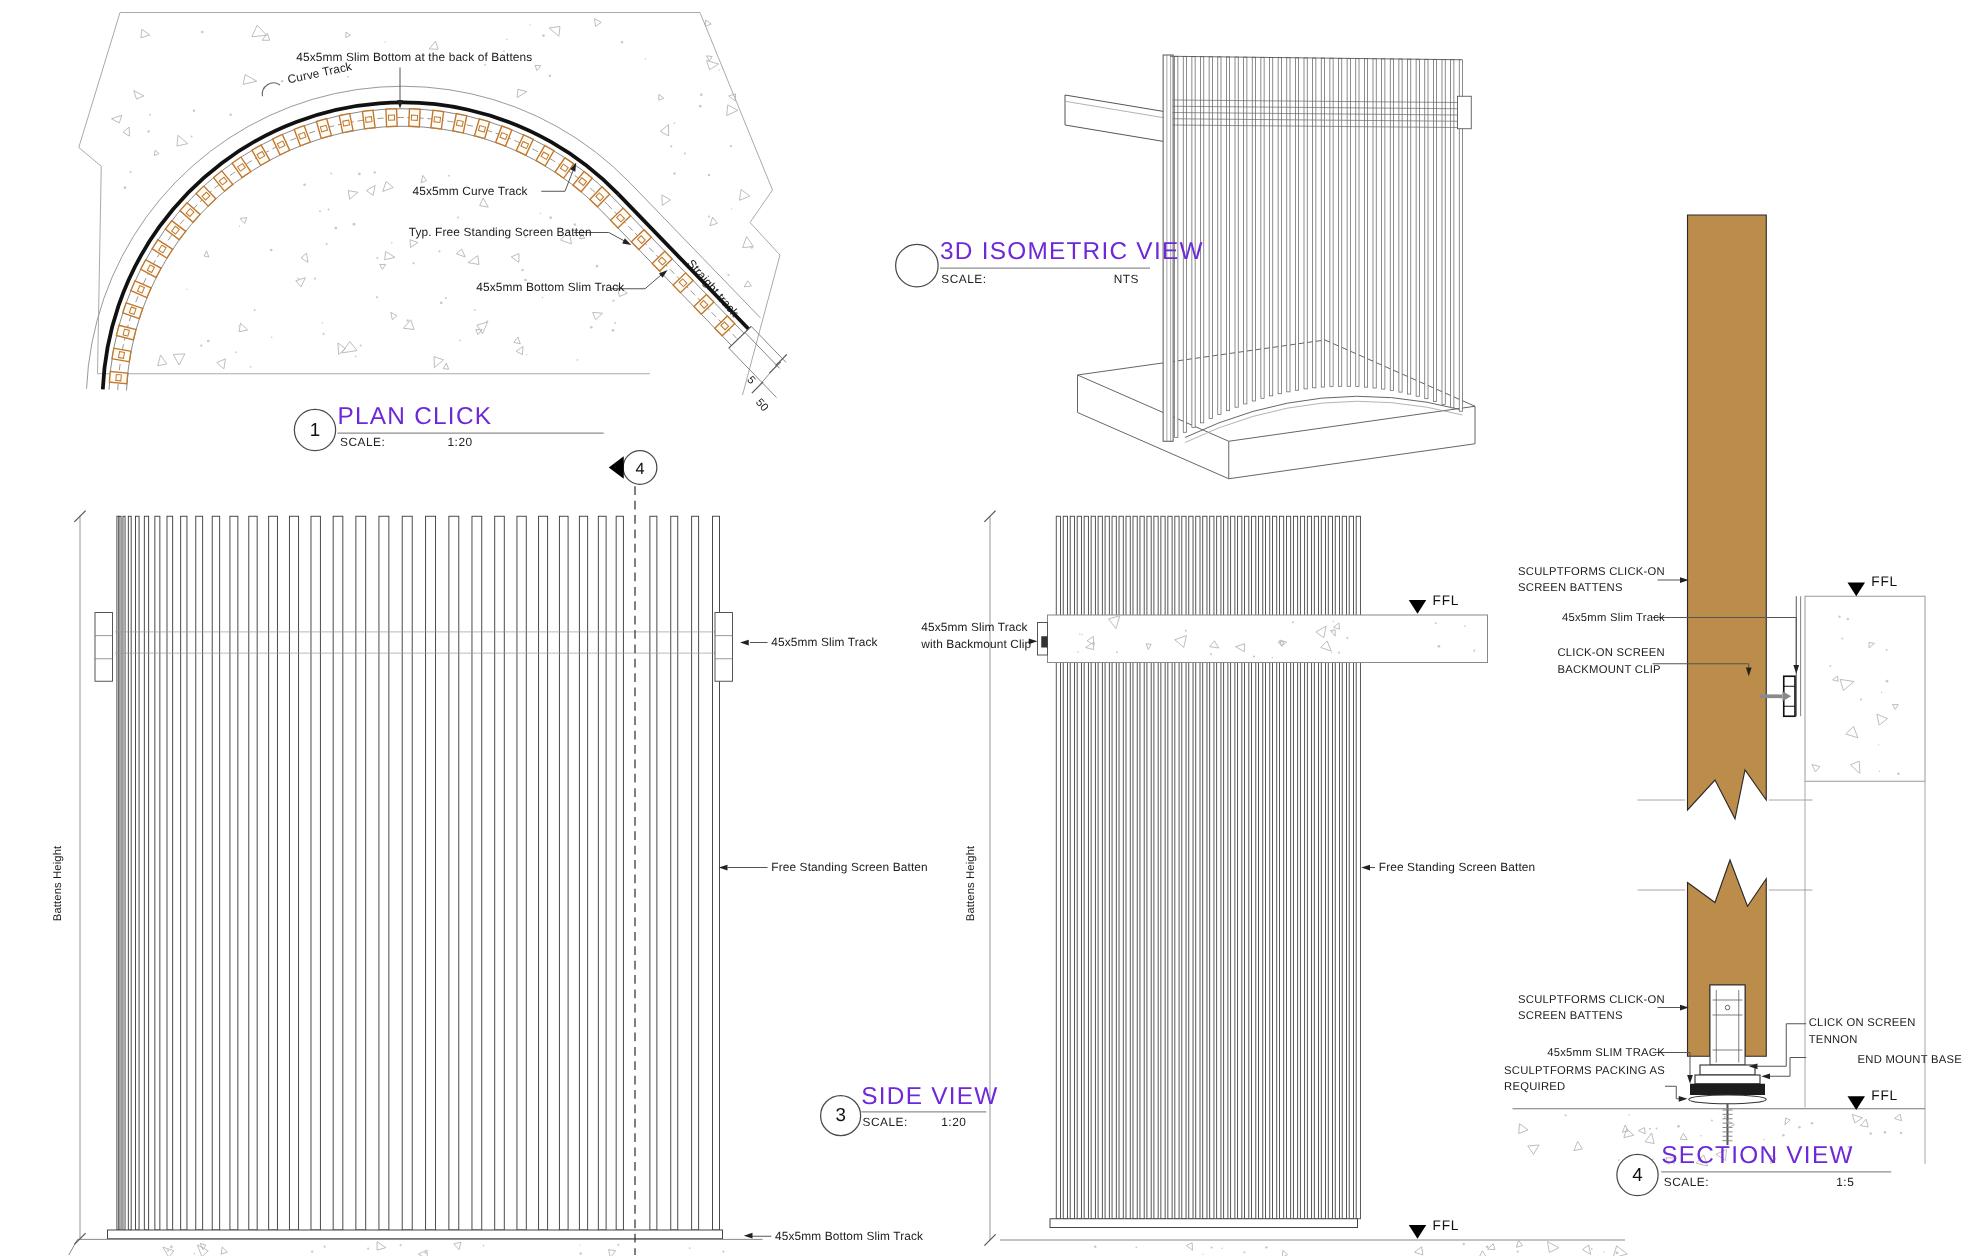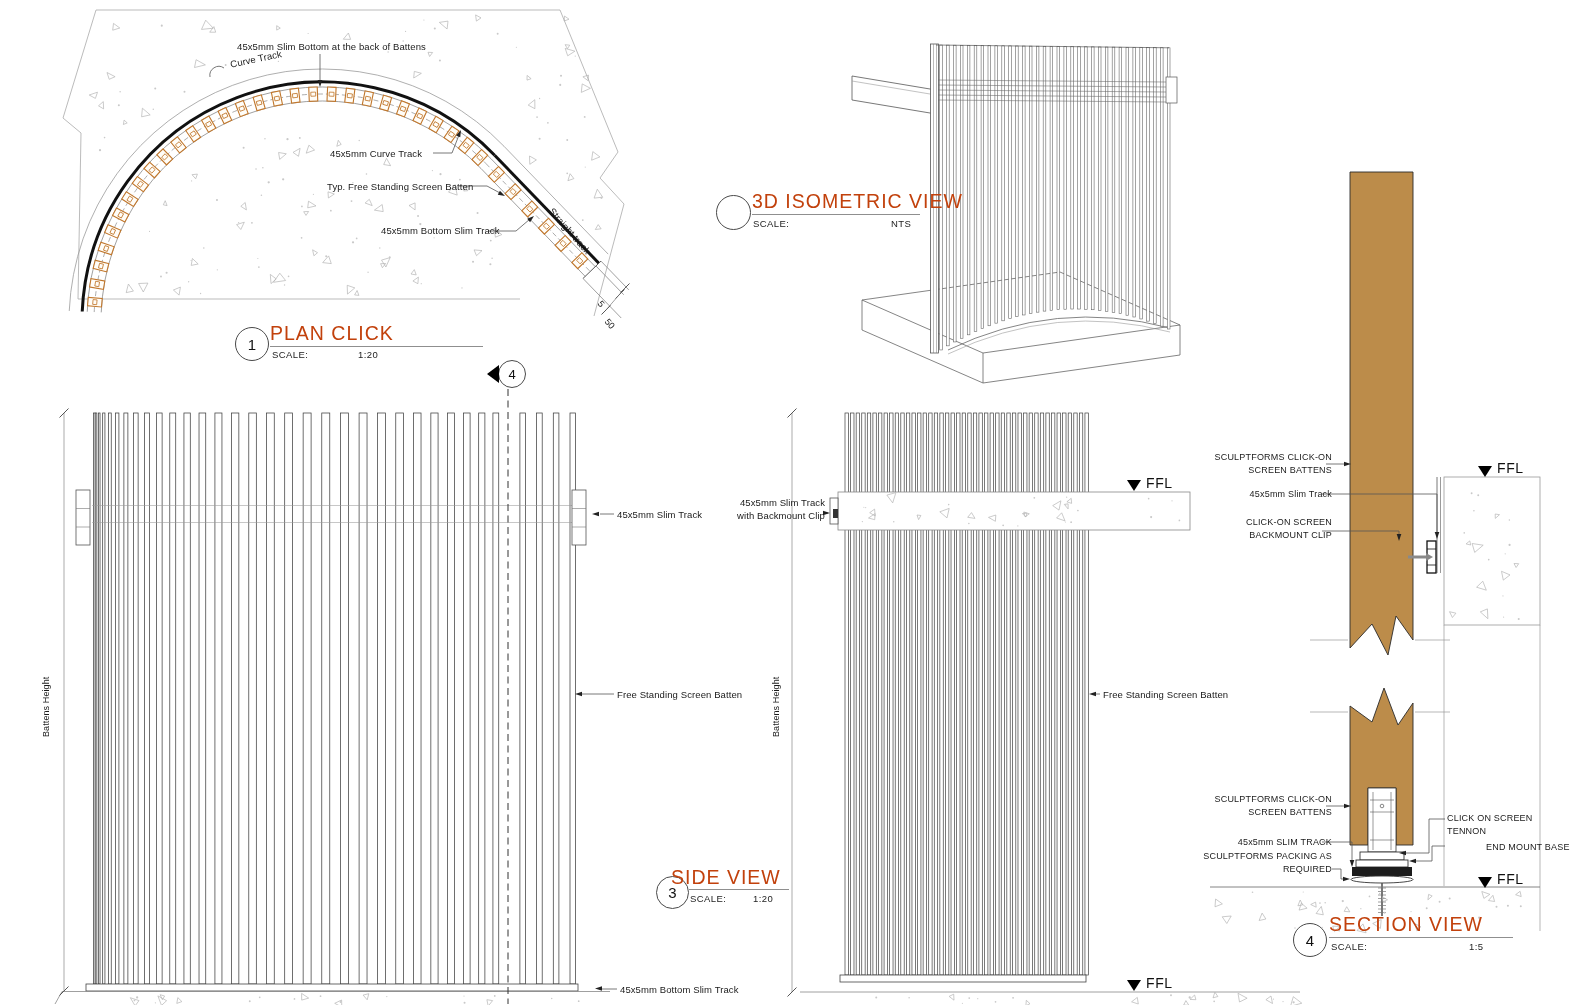--- a/index.html
+++ b/index.html
@@ -2,28 +2,28 @@
 <html><head>
 <meta charset="utf-8">
 <style>
   html,body{margin:0;padding:0}
   body{width:1585px;height:1005px;background:#ffffff;overflow:hidden;
        font-family:"Liberation Sans",sans-serif;position:relative;color:#1a1a1a}
   #sheet{position:absolute;inset:0}
   #d{position:absolute;left:0;top:0}
   .lbl{position:absolute;font-size:9.5px;line-height:13px;color:#1a1a1a;white-space:nowrap;letter-spacing:.1px}
   .sec{font-size:9px;letter-spacing:.2px}
-  .r{text-align:right}
-  .vtname{position:absolute;font-size:19.5px;letter-spacing:1px;color:#c2410c;white-space:nowrap}
+  .r{}
+  .vtname{position:absolute;font-size:19.5px;letter-spacing:1px;color:#6d28d9;white-space:nowrap}
   .vtline{position:absolute;height:0;border-top:1.6px solid #8f8f8f}
   .vtscale{position:absolute;font-size:9.5px;letter-spacing:.4px;color:#222;white-space:nowrap}
   .circ{position:absolute;border:1.1px solid #4a4a4a;border-radius:50%;
         display:flex;align-items:center;justify-content:center;
         font-size:15px;color:#111;background:#fff;box-sizing:border-box}
-  .ffl{position:absolute;font-size:14px;letter-spacing:.6px;color:#111;white-space:nowrap}
+  .ffl{position:absolute;font-size:11px;letter-spacing:.6px;color:#111;white-space:nowrap}
   .rot90{transform:rotate(-90deg);transform-origin:left top}
   .marker-tri{position:absolute;width:0;height:0;border-top:9px solid transparent;
               border-bottom:9px solid transparent;border-right:12px solid #000}
 </style>
 </head>
 <body>
 
 <div id="sheet">
 
   <svg id="d" width="1585" height="1005">
@@ -670,21 +670,21 @@
   <div class="marker-tri" style="left:487px;top:365px"></div>
 
   <div class="lbl" style="left:617px;top:508px">45x5mm Slim Track</div>
   <div class="lbl" style="left:617px;top:688px">Free Standing Screen Batten</div>
   <div class="lbl" style="left:620px;top:983px">45x5mm Bottom Slim Track</div>
   <div class="lbl rot90" style="left:40px;top:737px;font-size:9px">Battens Height</div>
 
   <div class="circ" style="left:656px;top:876px;width:33px;height:33px">
       <span>3</span>
     </div>
-  <div class="vtname" style="left:671px;top:866px">SIDE VIEW</div>
+  <div class="vtname" style="left:689px;top:866px">SIDE VIEW</div>
   <div class="vtline" style="left:689px;top:889px;width:100px"></div>
   <div class="vtscale" style="left:690px;top:893px">SCALE:</div>
   <div class="vtscale" style="left:753px;top:893px">1:20</div>
 
   <div class="lbl r" style="right:760px;top:496px">
     <div>45x5mm Slim Track</div>
     <div>with Backmount Clip</div>
   </div>
   <div class="lbl" style="left:1103px;top:688px">Free Standing Screen Batten</div>
   <div class="lbl rot90" style="left:770px;top:737px;font-size:9px">Battens Height</div>

